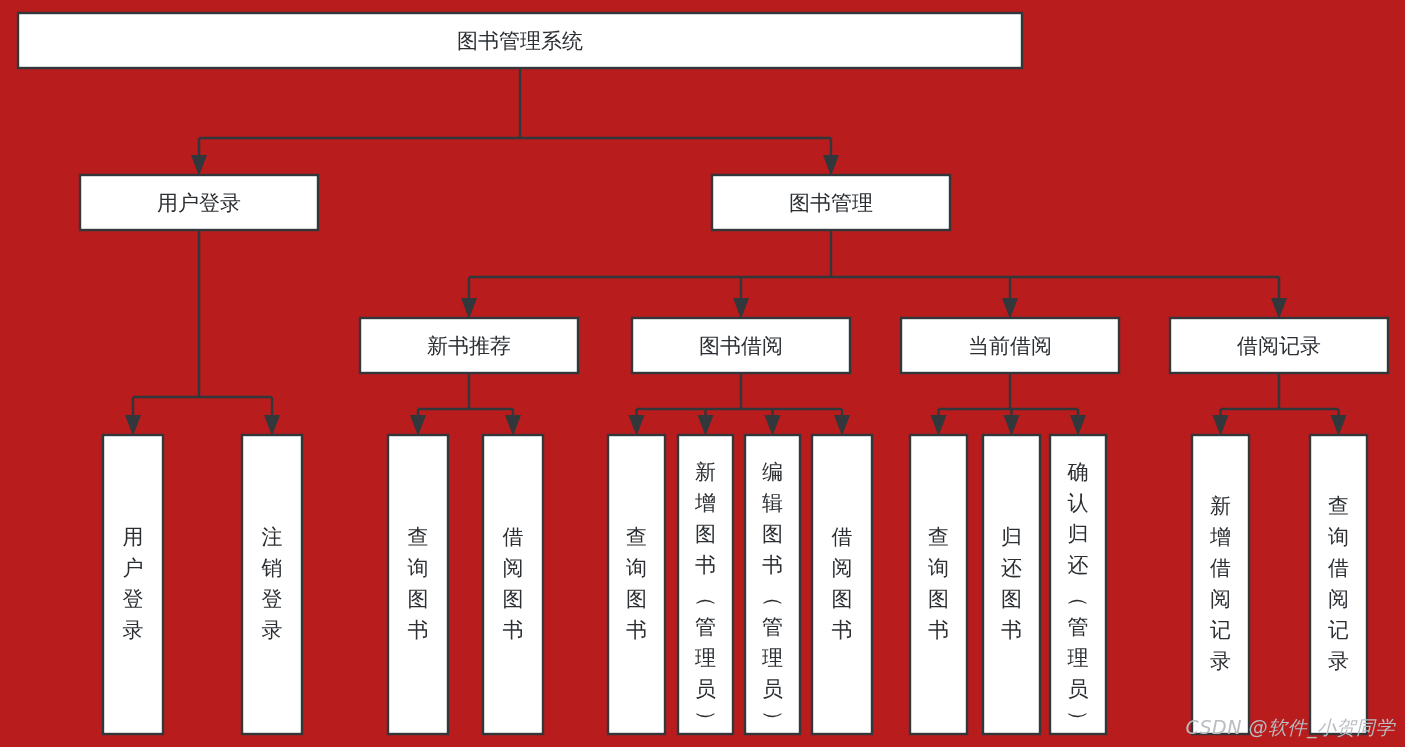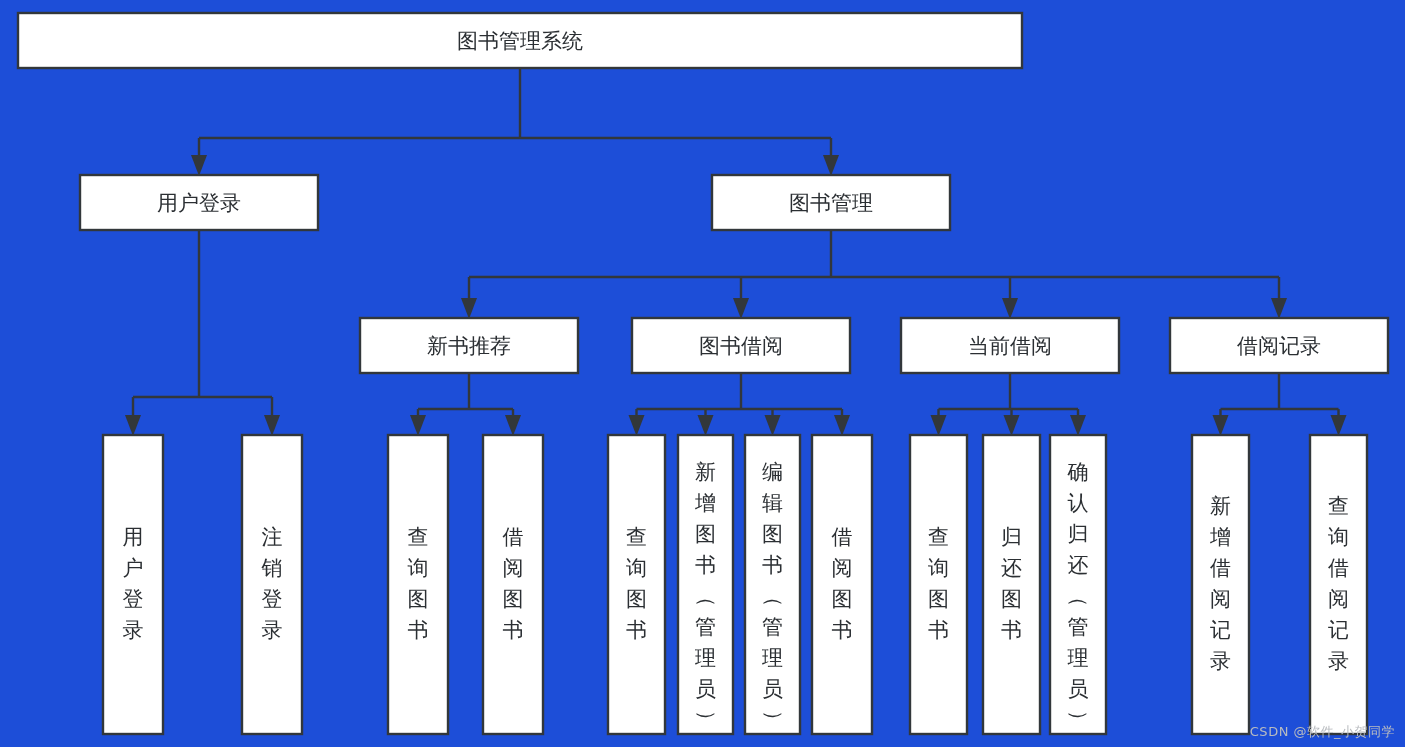--- a/index.html
+++ b/index.html
@@ -1,38 +1,38 @@
 <!DOCTYPE html>
 <html><head>
 <meta charset="utf-8">
 <style>
   html,body{margin:0;padding:0;background:#ffffff;}
   body{
     font-family:"DejaVu Sans","Liberation Sans",sans-serif;
     width:1405px;height:747px;overflow:hidden;position:relative;
   }
-  #stage{position:relative;width:1405px;height:747px;background:#1d4ed8;}
+  #stage{position:relative;width:1405px;height:747px;background:#b91c1c;}
   svg#diagram{position:absolute;left:0;top:0;width:1405px;height:747px;display:block;}
   .node-rect{fill:#ffffff;stroke:#32373b;stroke-width:2.4;}
   .conn{stroke:#32373b;stroke-width:2.4;fill:none;}
   .arrow-head{fill:#32373b;stroke:none;}
   .node-label{
     font-family:"DejaVu Sans","Liberation Sans",sans-serif;
     fill:#2b2f33;font-size:21px;
     dominant-baseline:middle;text-anchor:middle;
   }
   .vlabel{
     font-family:"DejaVu Sans","Liberation Sans",sans-serif;
     fill:#2b2f33;font-size:21px;
   }
   .watermark{
     position:absolute;right:10px;bottom:6px;
     font-family:"DejaVu Sans","Liberation Sans",sans-serif;
-    font-size:13px;color:#b9bcc0;white-space:nowrap;
-    letter-spacing:0.5px;user-select:none;
+    font-size:19px;color:#b9bcc0;white-space:nowrap;
+    letter-spacing:0.5px;user-select:none;font-style:italic;
   }
 </style>
 </head>
 <body>
 
 <div id="stage">
   <svg id="diagram" viewBox="0 0 1405 747">
     <g id="edges-layer">
         <g>
           <path class="conn" d="M 520 68 L 520 138"></path>

